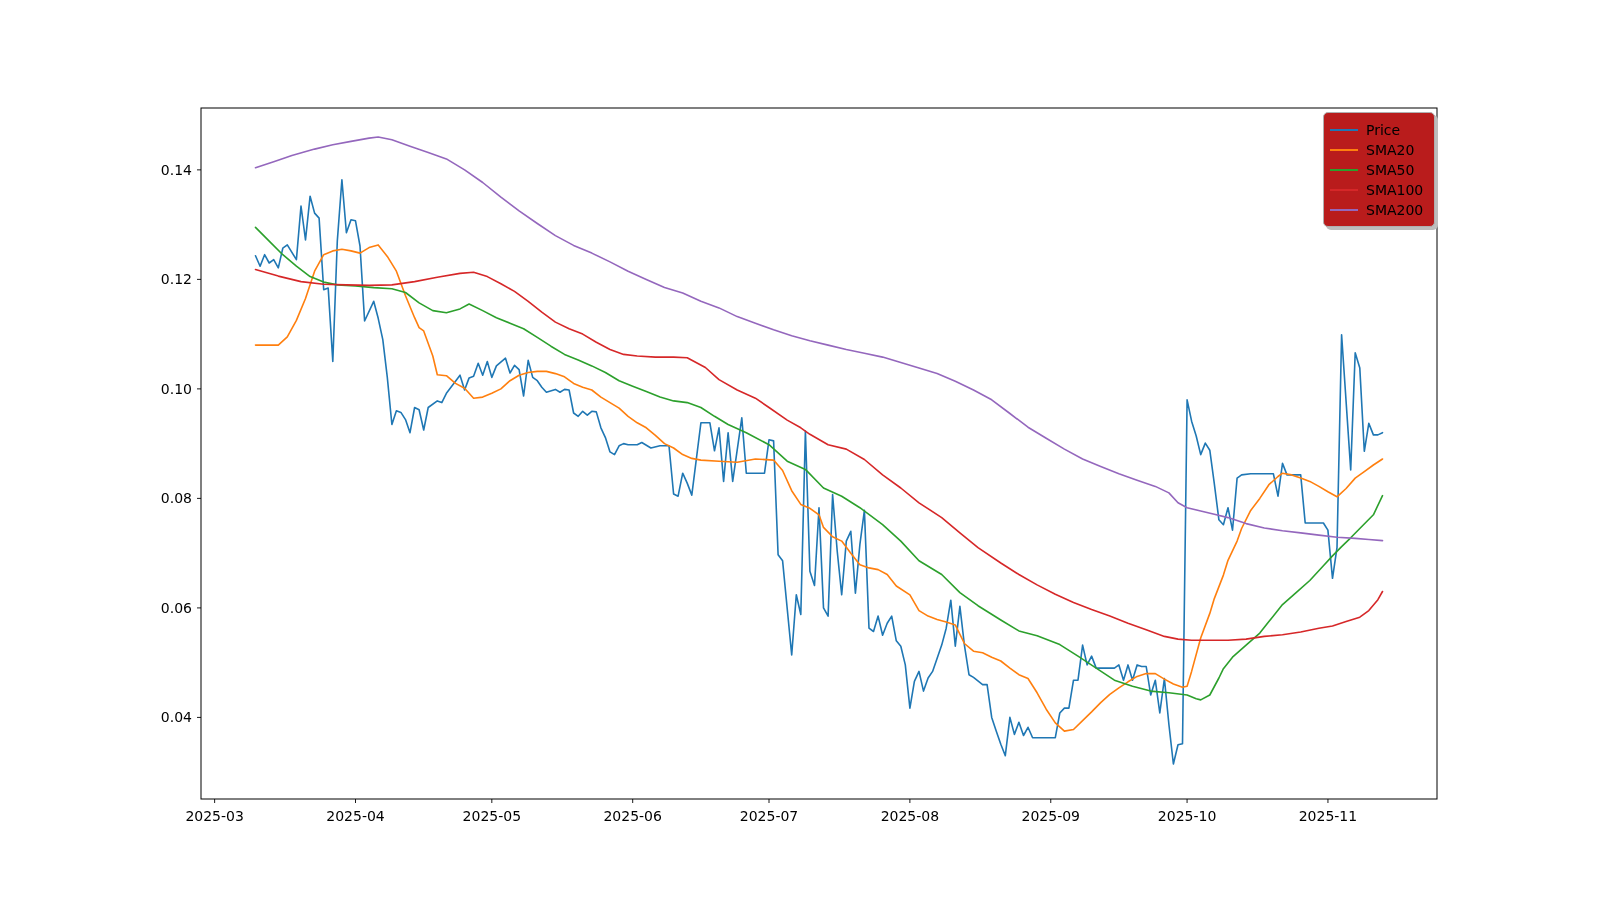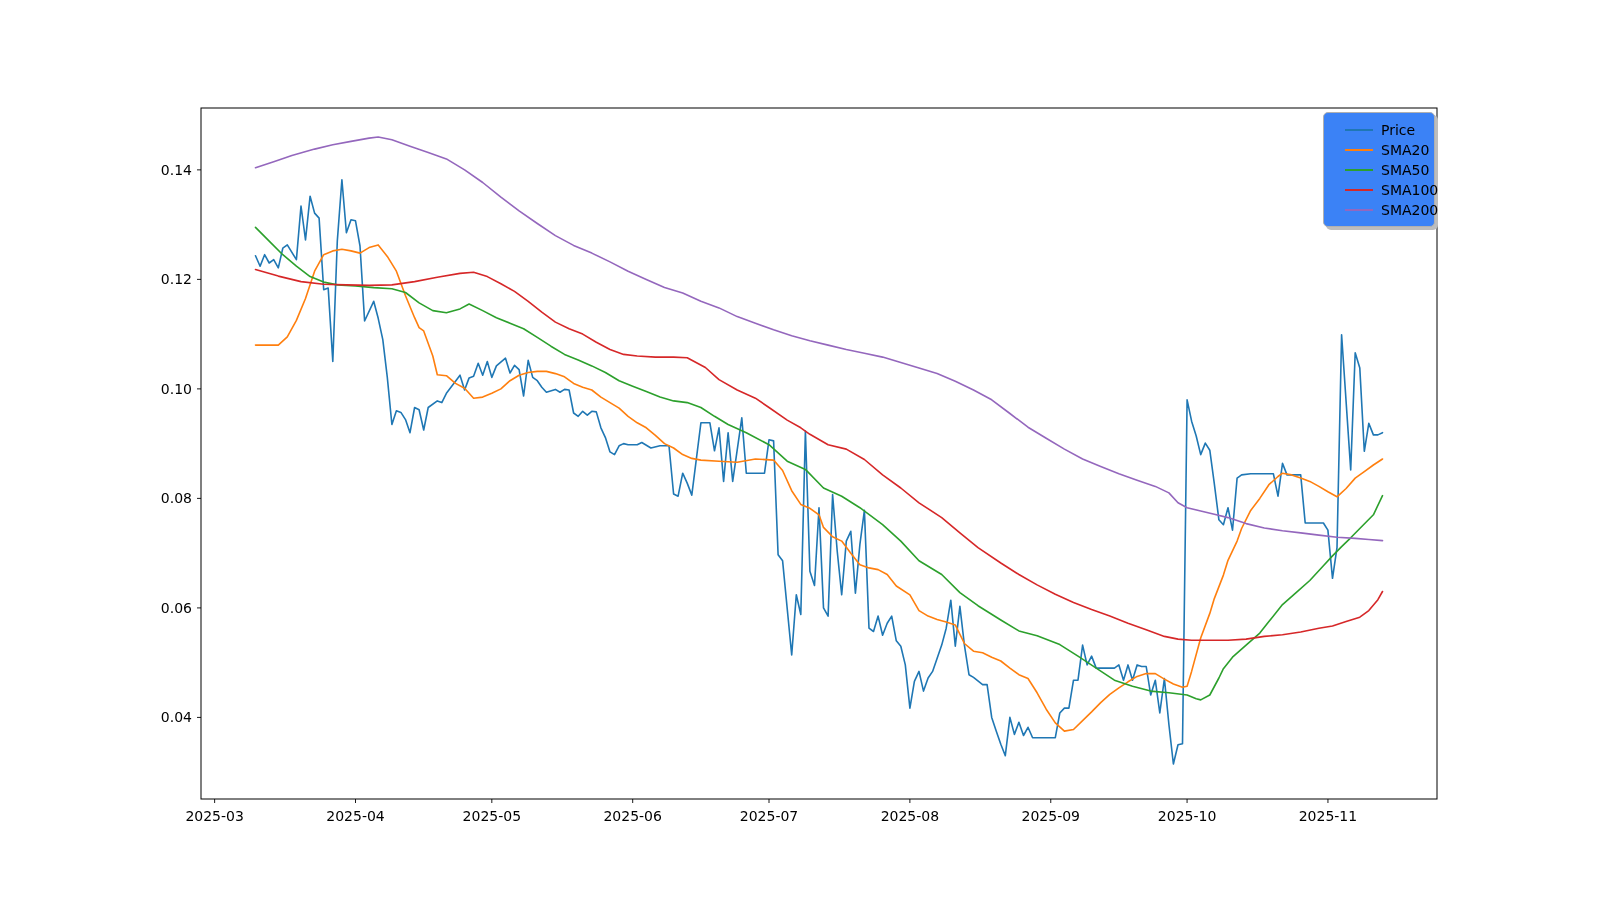--- a/index.html
+++ b/index.html
@@ -12,25 +12,25 @@
     width: 1600px; height: 900px;
     background: #ffffff;
     overflow: hidden;
   }
   #chart { position: absolute; left: 0; top: 0; }
   .legend {
     position: absolute;
     left: 1323px; top: 112px;
     width: 112px;
     box-sizing: border-box;
-    background: #3b82f6;
+    background: #b91c1c;
     border: 1px solid #b0b0b0;
     border-radius: 5px;
     box-shadow: 3px 3px 0 #bdbdbd;
-    padding: 7px 9px 6px 21px;
+    padding: 7px 9px 6px 6px;
     z-index: 2;
   }
   .legend-item {
     display: flex;
     align-items: center;
     height: 20px;
     white-space: nowrap;
   }
   .legend-swatch {
     display: inline-block;

